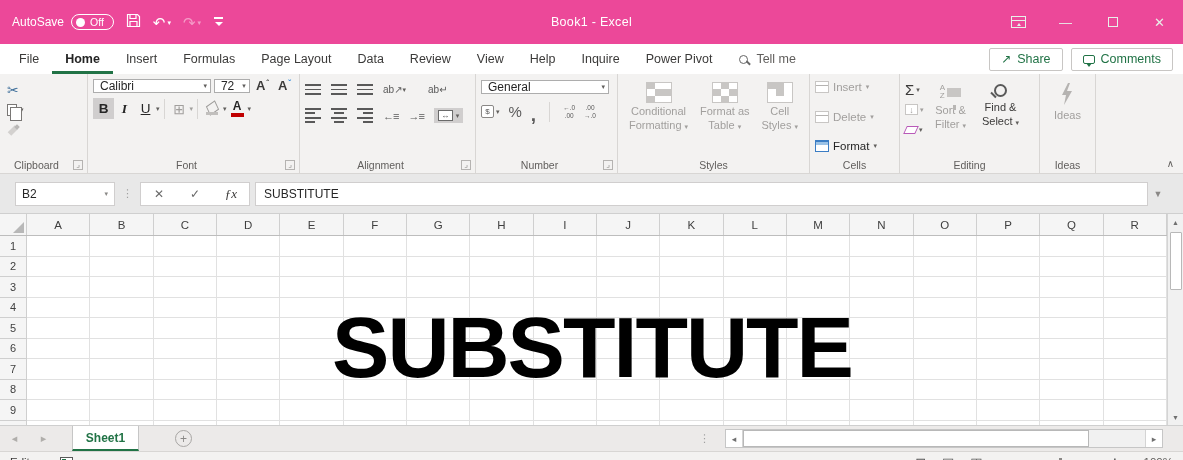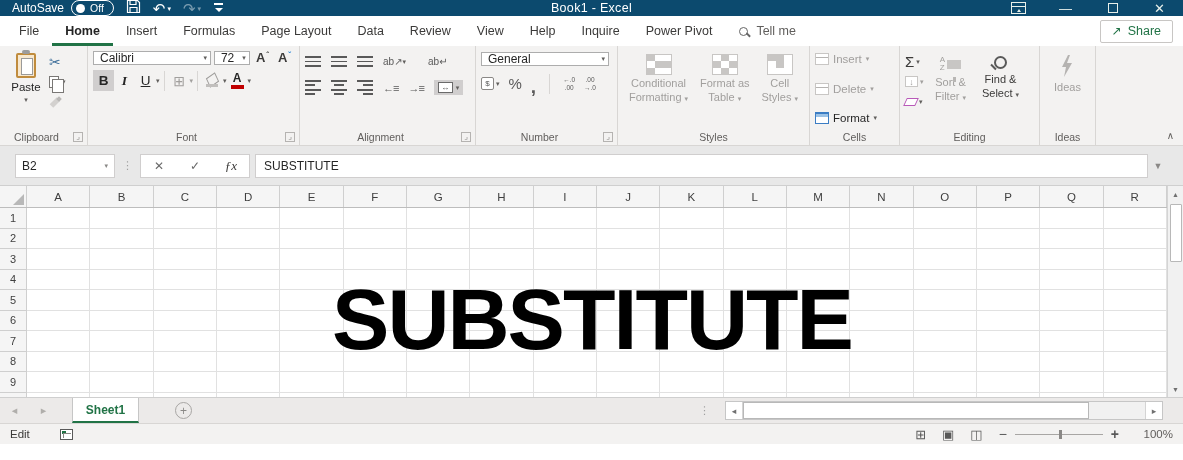--- a/index.html
+++ b/index.html
@@ -1,20 +1,20 @@
 <!DOCTYPE html>
 <html><head>
 <meta charset="utf-8">
 <style>
   * { box-sizing: border-box; margin: 0; padding: 0; }
   html,body { width:1183px; height:460px; overflow:hidden; }
   body { font-family:"Liberation Sans", sans-serif; font-size:12px; color:#444; background:#fff; position:relative; }
 
   
-  .titlebar { height:16px; background:#0c4a6e; color:#fff; display:flex; align-items:center; position:relative; }
+  .titlebar { height:44px; background:#ec4899; color:#fff; display:flex; align-items:center; position:relative; }
   .qat { display:flex; align-items:center; gap:12px; padding-left:12px; z-index:2; }
   .autosave { display:flex; align-items:center; gap:7px; font-size:12px; }
   .pill { display:flex; align-items:center; gap:5px; border:1px solid #fff; border-radius:9px; padding:1px 9px 1px 4px; font-size:10.5px; }
   .pill .dot { width:9px; height:9px; border-radius:50%; background:#fff; }
   .qbtn { display:flex; align-items:center; gap:2px; font-size:15px; line-height:1; }
   .qbtn .dd { font-size:7px; }
   .dim-w { opacity:.45; }
   .qat-custom { width:12px; position:relative; height:10px; }
   .qat-custom::before { content:''; position:absolute; top:0; left:1px; width:9px; height:0; border-top:2px solid #fff; }
   .qat-custom::after { content:''; position:absolute; top:5px; left:2px; border-left:4px solid transparent; border-right:4px solid transparent; border-top:4px solid #fff; }
@@ -256,31 +256,30 @@
     </div>
   <div class="tellme">
     <span class="mag"></span>
     <span>Tell me</span>
   </div>
   <div class="tabrow-right">
     <span class="pill-btn">
       <span class="share-glyph">↗</span>
       <span>Share</span>
     </span>
+    <span class="pill-btn">
+      <span class="bubble"></span>
+      <span>Comments</span>
+    </span>
   </div>
 </div>
 
 <div class="ribbon">
 
   <div class="group" style="width:88px">
-    <div class="paste-btn">
-      <span class="clip-icon"></span>
-      <span style="font-size:11.5px;color:#262626">Paste</span>
-      <span class="dd">▾</span>
-    </div>
     <div class="clip-col">
       <span class="mini-row">
           <span class="scissors">✂</span>
         </span>
       <span class="mini-row">
           <span class="copy-icon"></span>
           <span class="dd">▾</span>
         </span>
       <span class="mini-row">
           <span class="painter-icon"></span>

